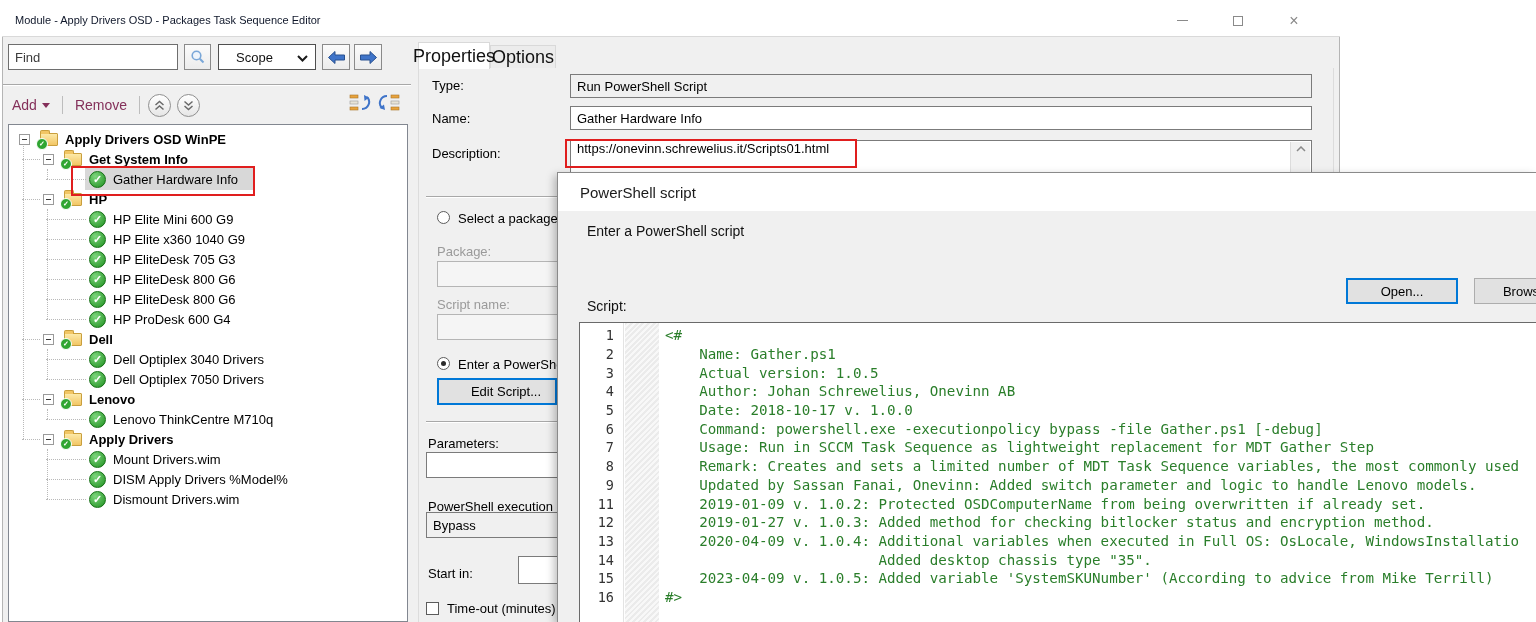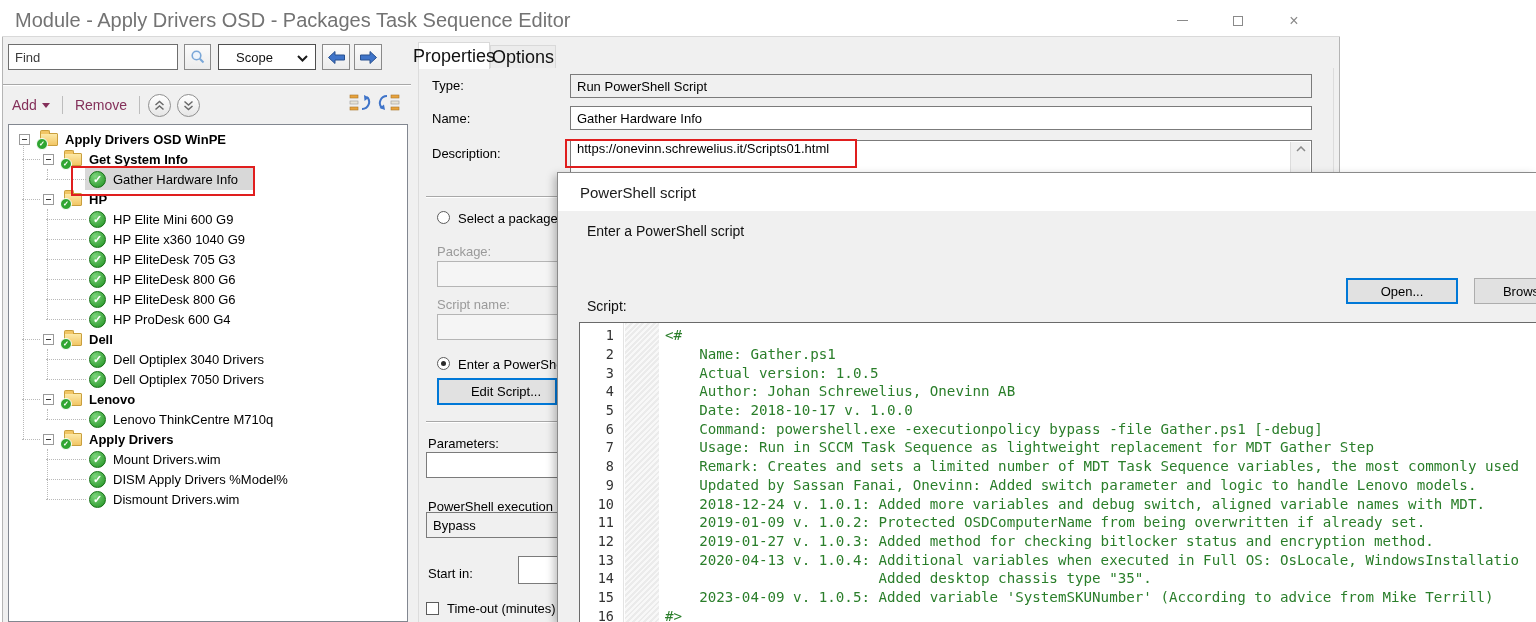--- a/index.html
+++ b/index.html
@@ -4,21 +4,21 @@
 <style>
   * { box-sizing: border-box; margin: 0; padding: 0; }
   body { background:#fff; font-family:"Liberation Sans", sans-serif; }
   #app { position:relative; width:1536px; height:622px; overflow:hidden; background:#fff; }
 
   
   .main-win { position:absolute; left:2px; top:4px; width:1338px; height:618px;
     background:#f0f0f0; border:1px solid #b5b5b5; border-bottom:none; }
   .titlebar { position:absolute; left:2px; top:4px; width:1338px; height:33px; background:#fff;
     border-bottom:1px solid #d9d9d9; display:flex; align-items:center; }
-  .title-text { color:#737373; font-size:20px; padding-left:13px; white-space:nowrap; }
+  .title-text { color:#0f172a; font-size:11px; padding-left:13px; white-space:nowrap; }
   .win-controls { position:absolute; right:18px; top:0; height:33px; display:flex; }
   .win-btn { width:56px; height:33px; display:flex; align-items:center; justify-content:center; }
   .ic-min { width:11px; height:1px; background:#8a8a8a; display:inline-block; }
   .ic-max { width:10px; height:10px; border:1px solid #8a8a8a; display:inline-block; }
   .ic-close { color:#8a8a8a; font-size:16px; line-height:1; }
 
   
   .find-box { position:absolute; left:8px; top:44px; width:170px; height:26px; background:#fff;
     border:1px solid #6e6e6e; display:flex; align-items:center; }
   .find-box input { border:none; outline:none; flex:1; font-size:13px; color:#3c3c3c; padding-left:6px;
@@ -489,38 +489,34 @@
           <div class="sline">
             <span class="lnum">8</span>
             <span class="lcode">    Remark: Creates and sets a limited number of MDT Task Sequence variables, the most commonly used</span>
           </div>
 
           <div class="sline">
             <span class="lnum">9</span>
             <span class="lcode">    Updated by Sassan Fanai, Onevinn: Added switch parameter and logic to handle Lenovo models.</span>
           </div>
 
-          <div class="sline">
-            <span class="lnum">10</span>
-            <span class="lcode">    2018-12-24 v. 1.0.1: Added more variables and debug switch, aligned variable names with MDT.</span>
-          </div>
 
           <div class="sline">
             <span class="lnum">11</span>
             <span class="lcode">    2019-01-09 v. 1.0.2: Protected OSDComputerName from being overwritten if already set.</span>
           </div>
 
           <div class="sline">
             <span class="lnum">12</span>
             <span class="lcode">    2019-01-27 v. 1.0.3: Added method for checking bitlocker status and encryption method.</span>
           </div>
 
           <div class="sline">
             <span class="lnum">13</span>
-            <span class="lcode">    2020-04-13 v. 1.0.4: Additional variables when executed in Full OS: OsLocale, WindowsInstallatio</span>
+            <span class="lcode">    2020-04-09 v. 1.0.4: Additional variables when executed in Full OS: OsLocale, WindowsInstallatio</span>
           </div>
 
           <div class="sline">
             <span class="lnum">14</span>
             <span class="lcode">                         Added desktop chassis type "35".</span>
           </div>
 
           <div class="sline">
             <span class="lnum">15</span>
             <span class="lcode">    2023-04-09 v. 1.0.5: Added variable 'SystemSKUNumber' (According to advice from Mike Terrill)</span>

